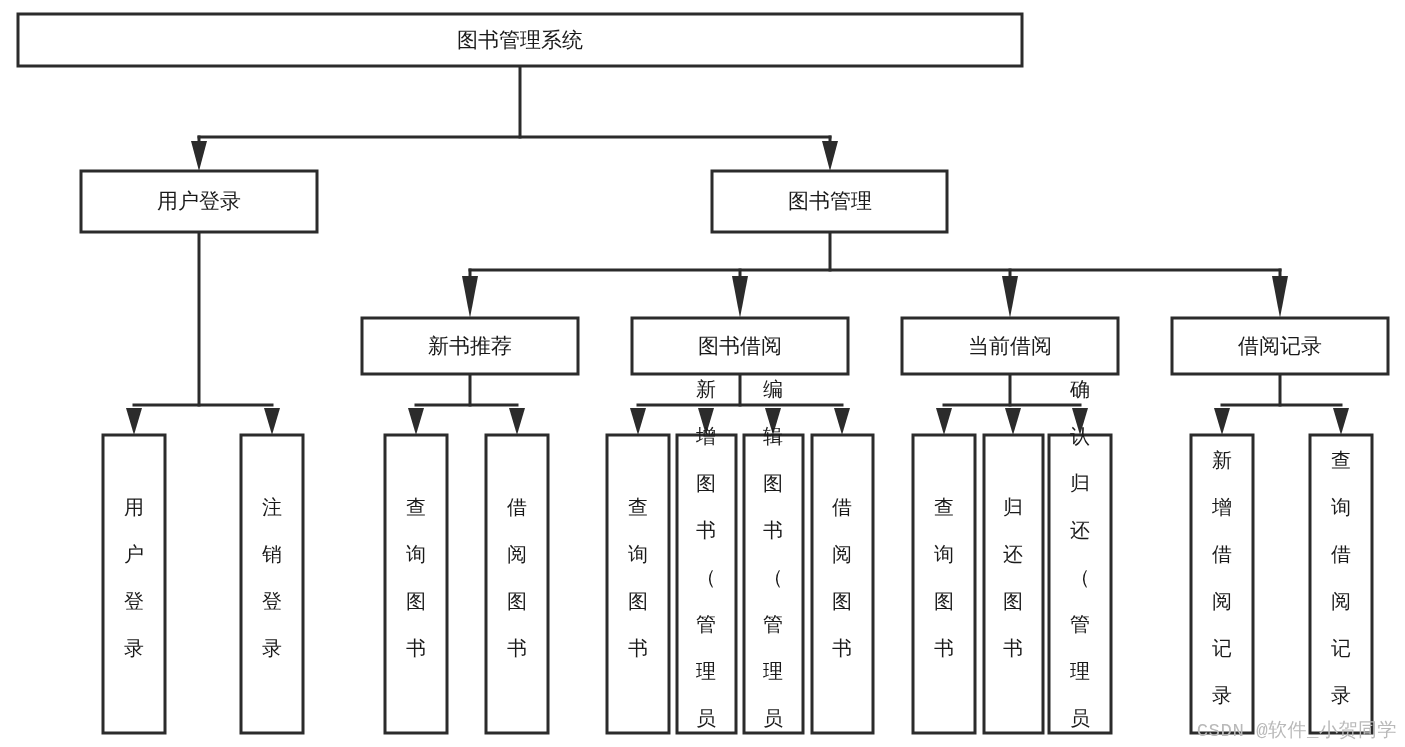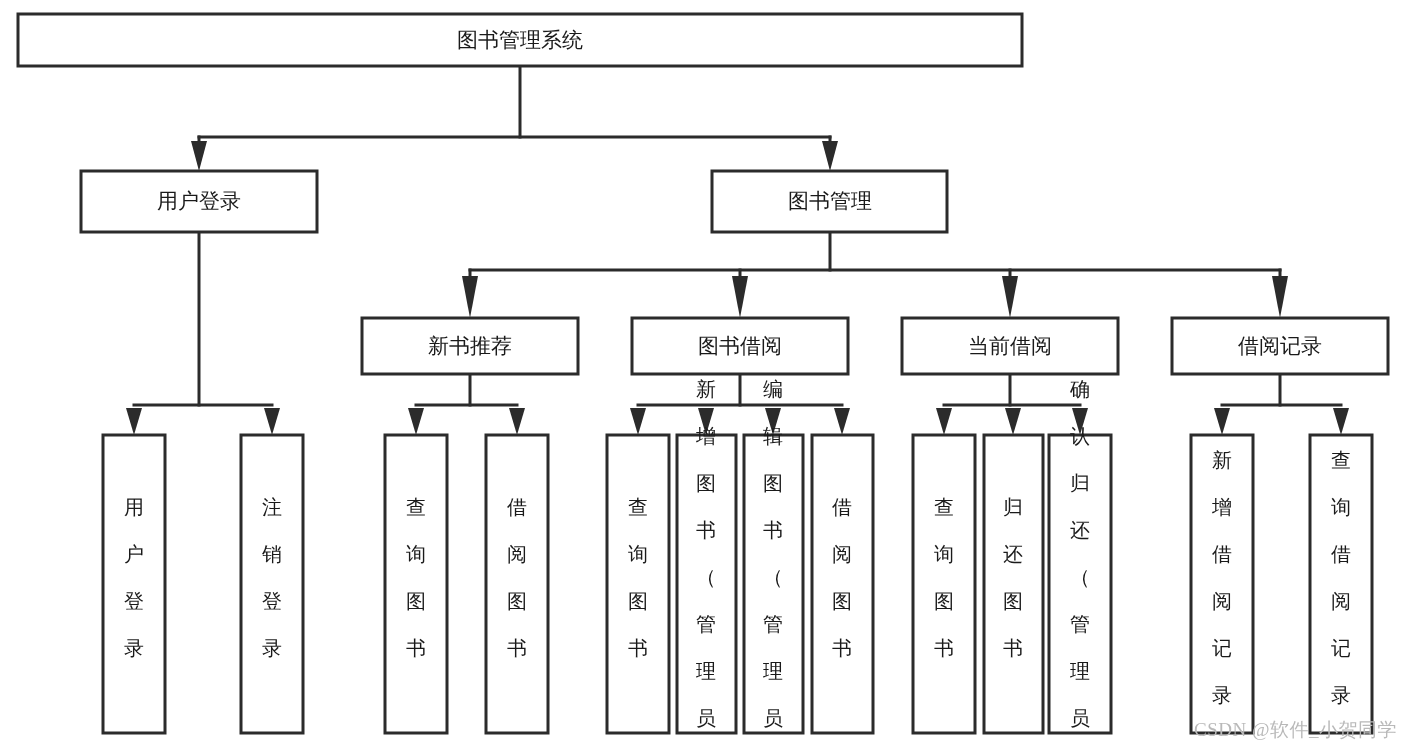--- a/index.html
+++ b/index.html
@@ -53,21 +53,21 @@
     stroke-linecap: square;
   }
   .edge-arrow {
     fill: #2b2b2b;
     stroke: none;
   }
   .watermark-text {
     position: absolute;
     right: 8px;
     bottom: 4px;
-    font-family: Liberation Serif, serif;
+    font-family: Liberation Mono, monospace;
     font-size: 19px;
     color: #b9b9b9;
     white-space: nowrap;
     letter-spacing: 0.5px;
     user-select: none;
   }
 </style>
 </head>
 <body>
 

